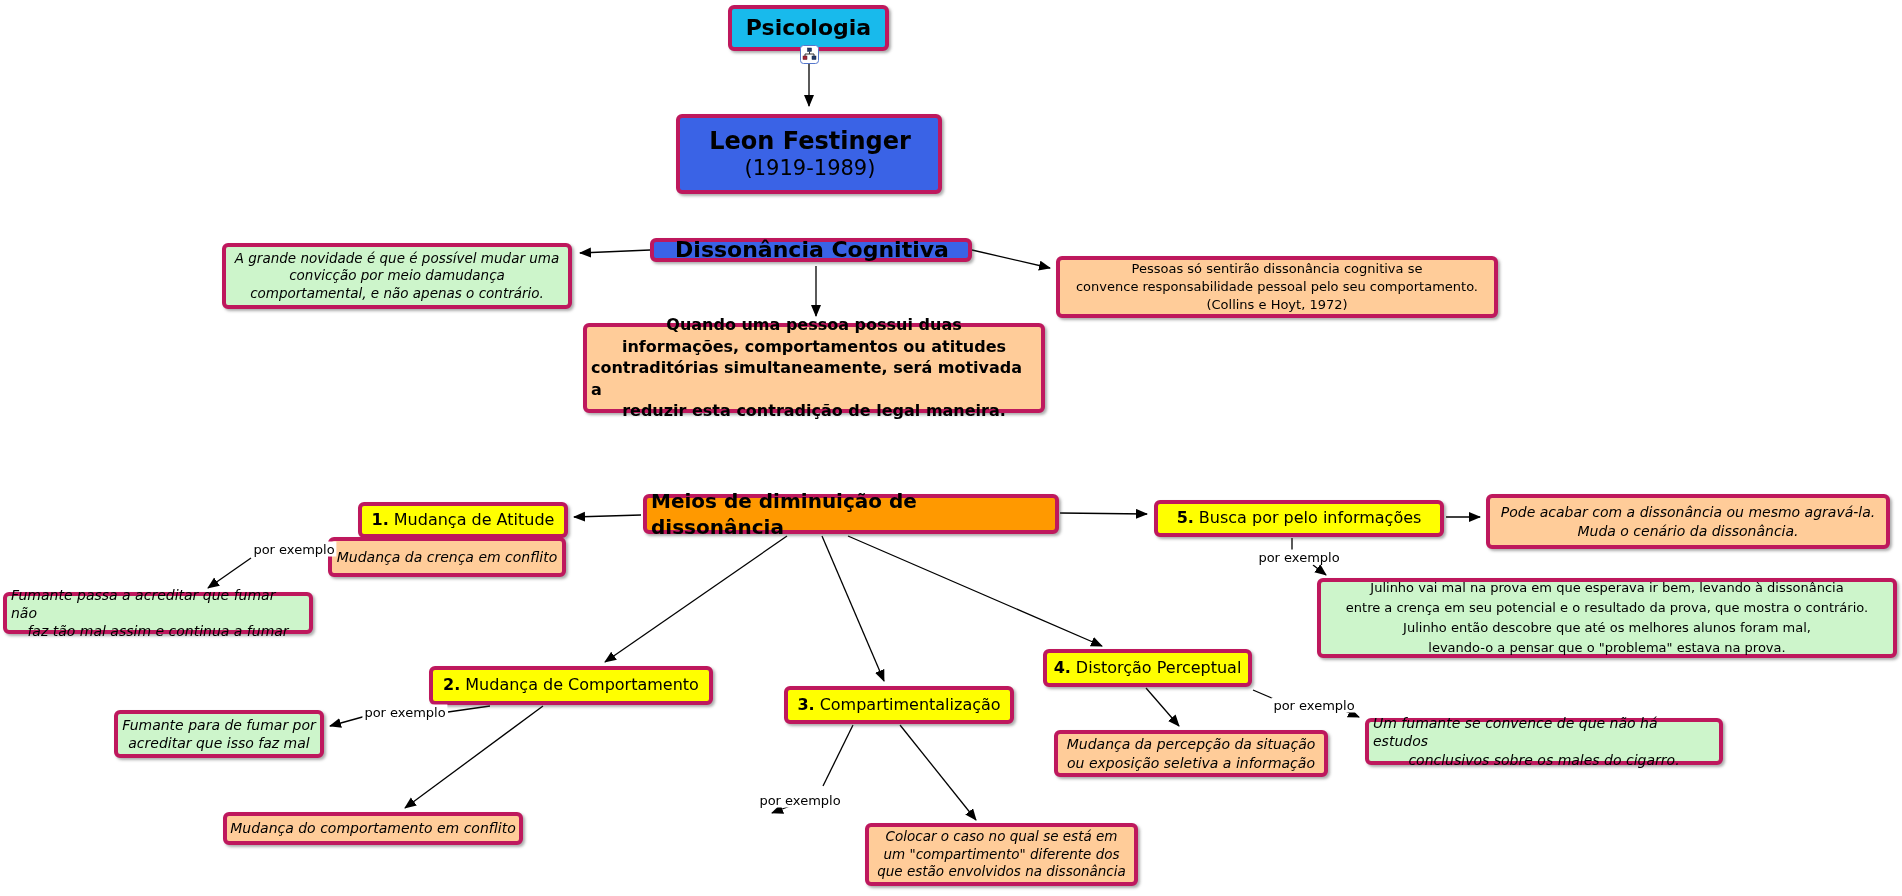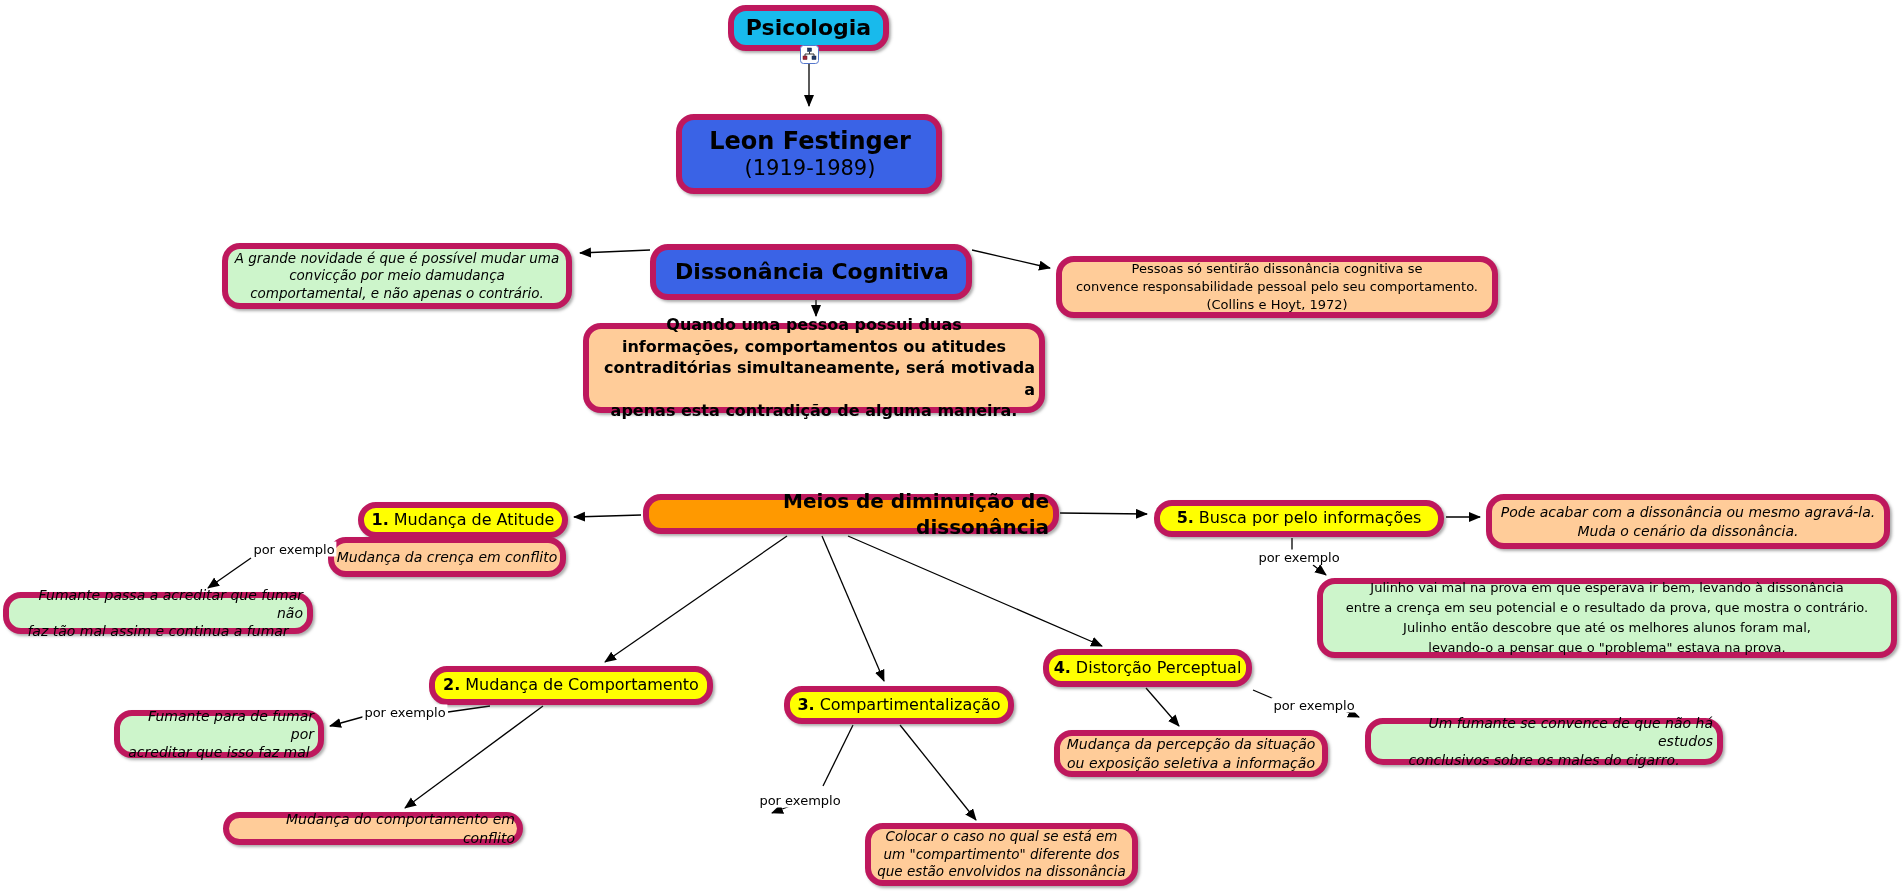--- a/index.html
+++ b/index.html
@@ -1,22 +1,22 @@
 <!DOCTYPE html>
 <html><head>
 <meta charset="utf-8">
 <style>
   html,body{margin:0;padding:0;background:#fff;}
   .cmap{position:relative;width:1902px;height:896px;background:#ffffff;overflow:hidden;
         font-family:"DejaVu Sans","Liberation Sans",sans-serif;color:#000;}
   .edges{position:absolute;left:0;top:0;width:1902px;height:896px;pointer-events:none;}
   .edges line{stroke:#000;stroke-width:1.3;}
-  .node{position:absolute;box-sizing:border-box;border:6px solid #be185d;border-radius:18px;
+  .node{position:absolute;box-sizing:border-box;border:4px solid #be185d;border-radius:6px;
         display:flex;flex-direction:column;align-items:center;justify-content:center;
-        text-align:right;line-height:1.3;box-shadow:2px 2px 3px rgba(70,70,70,.45);padding:2px 4px;}
+        text-align:left;line-height:1.3;box-shadow:2px 2px 3px rgba(70,70,70,.45);padding:2px 4px;}
   .cyan{background:#18baec;}
   .blue{background:#3a63e6;padding-left:6px;}
   .yellow{background:#ffff00;}
   .orangeS{background:#ff9900;}
   .peach{background:#ffcc99;}
   .green{background:#cdf5cb;}
   .fs22b{font-size:22px;font-weight:bold;}
   .fs20b{font-size:20px;font-weight:bold;}
   .fs16b{font-size:16px;font-weight:bold;line-height:1.35;}
   .fs16{font-size:16px;}
@@ -83,41 +83,41 @@
     <line x1="14" y1="9" x2="14" y2="11" stroke="#333" stroke-width="1"></line>
     <rect x="3" y="11" width="4" height="3.5" fill="#a32638" stroke="#5a1020" stroke-width="0.5"></rect>
     <rect x="12" y="11" width="4" height="3.5" fill="#223a66" stroke="#10204a" stroke-width="0.5"></rect>
   </svg>
 
   <div class="node blue" style="left:676px;top:114px;width:266px;height:80px">
     <div class="leon1">Leon Festinger</div>
     <div class="leon2">(1919-1989)</div>
   </div>
 
-  <div class="node blue fs22b" style="left:650px;top:244px;width:322px;height:56px">
+  <div class="node blue fs22b" style="left:650px;top:238px;width:322px;height:24px">
     <div>Dissonância Cognitiva</div>
   </div>
 
   <div class="node green fs135" style="left:222px;top:243px;width:350px;height:66px">
     <div>A grande novidade é que é possível mudar uma</div>
     <div>convicção por meio damudança</div>
     <div>comportamental, e não apenas o contrário.</div>
   </div>
 
   <div class="node peach fs13 pessoas-lh" style="left:1056px;top:256px;width:442px;height:62px">
     <div>Pessoas só sentirão dissonância cognitiva se</div>
     <div>convence responsabilidade pessoal pelo seu comportamento.</div>
     <div>(Collins e Hoyt, 1972)</div>
   </div>
 
   <div class="node peach fs16b" style="left:583px;top:323px;width:462px;height:90px">
     <div>Quando uma pessoa possui duas</div>
     <div>informações, comportamentos ou atitudes</div>
     <div>contraditórias simultaneamente, será motivada a</div>
-    <div>apenas esta contradição de alguma maneira.</div>
+    <div>reduzir esta contradição de legal maneira.</div>
   </div>
 
   <div class="node orangeS fs20b" style="left:643px;top:494px;width:416px;height:40px">
     <div>Meios de diminuição de dissonância</div>
   </div>
 
   <div class="node yellow fs16" style="left:358px;top:502px;width:210px;height:36px">
     <div class="numrow">
       <b>1.</b>
         <span>Mudança de Atitude</span>

